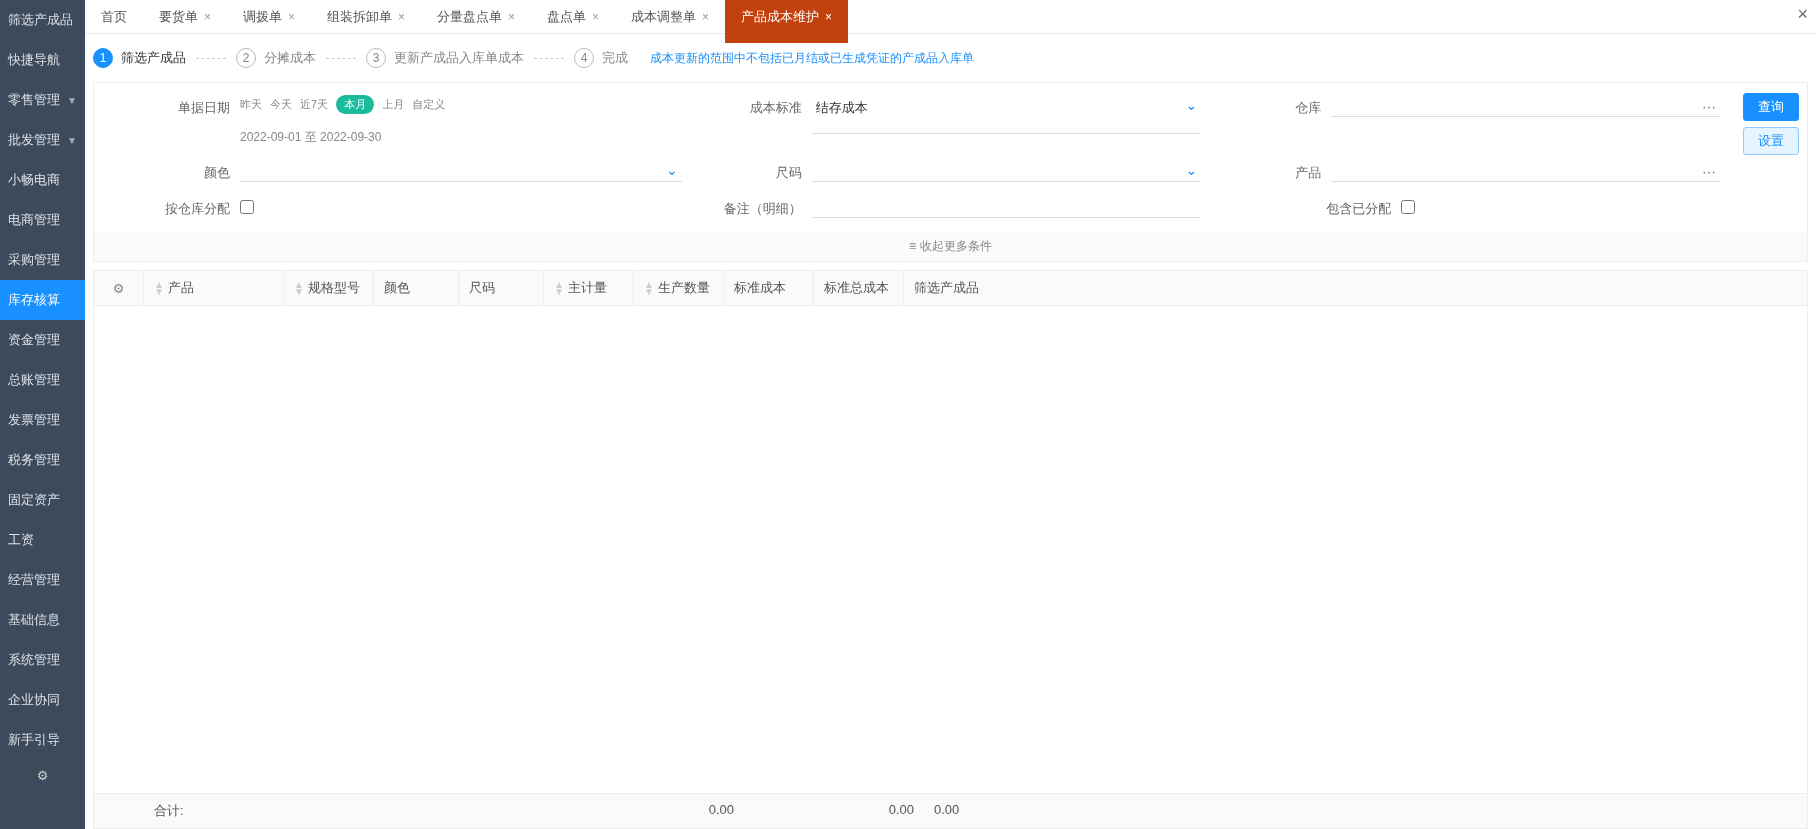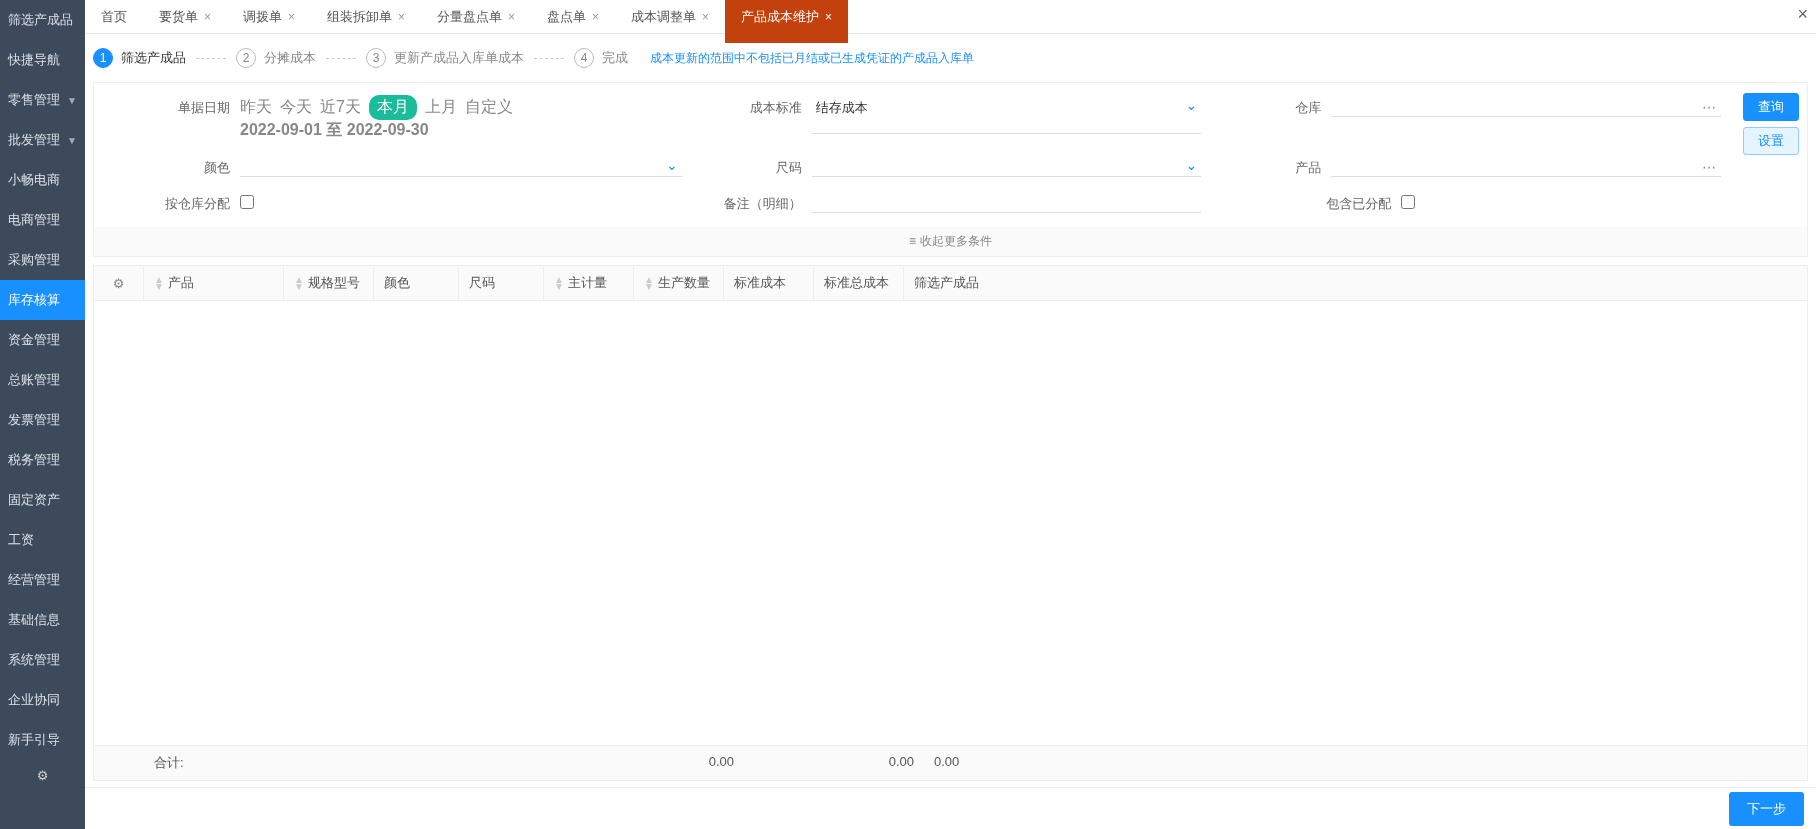--- a/index.html
+++ b/index.html
@@ -34,23 +34,23 @@
     .step-line { width: 30px; height: 1px; border-top: 1px dashed #ccc; }
     .steps-hint { color: #1890ff; font-size: 12px; margin-left: 12px; }
     
     
     .filter-panel { margin: 0 8px; border: 1px solid #eee; padding: 12px 16px 0 16px; position: relative; }
     .filter-row { display: flex; align-items: flex-start; margin-bottom: 14px; }
     .filter-group { display: flex; align-items: flex-start; flex: 1; min-width: 0; }
     .filter-label { width: 130px; text-align: right; color: #666; font-size: 13px; padding-top: 4px; padding-right: 10px; flex-shrink: 0; }
     .filter-control { flex: 1; min-width: 0; }
     .date-ranges { display: flex; gap: 8px; align-items: center; flex-wrap: wrap; }
-    .date-chip { color: #888; font-size: 16px; cursor: pointer; }
+    .date-chip { color: #888; font-size: 11px; cursor: pointer; }
     .date-chip.active { background: #1abc9c; color: #fff; padding: 2px 8px; border-radius: 10px; }
-    .date-under { color: #888; font-size: 16px; margin-top: 0; font-weight: bold; }
+    .date-under { color: #888; font-size: 12px; margin-top: 15px; }
     .select-input { border: none; border-bottom: 1px solid #ddd; padding: 4px 24px 16px 4px; width: 100%; position: relative; font-size: 13px; color: #333; min-height: 22px; }
     .select-wrap { position: relative; }
     .select-caret { position: absolute; right: 4px; top: 2px; color: #1890ff; font-size: 14px; pointer-events: none; }
     .select-dots { position: absolute; right: 4px; top: 4px; color: #888; font-size: 14px; letter-spacing: 1px; cursor: pointer; }
     .checkbox-wrap { display: flex; align-items: center; gap: 6px; padding-top: 4px; }
     .checkbox-wrap input { width: 14px; height: 14px; }
     .action-btns { position: absolute; right: 8px; top: 10px; display: flex; flex-direction: column; gap: 6px; }
     .btn { border: 1px solid #91caff; background: #e6f4ff; color: #1890ff; padding: 4px 14px; border-radius: 3px; cursor: pointer; font-size: 13px; text-align: center; }
     .btn.primary { background: #1890ff; color: #fff; border-color: #1890ff; }
     .collapse-bar { text-align: center; padding: 6px 0; color: #888; font-size: 12px; cursor: pointer; background: #fafafa; margin: 0 -16px; }
@@ -328,17 +328,14 @@
         <div class="tf-cell" style="width:85px"></div>
         <div class="tf-cell" style="width:85px"></div>
         <div class="tf-cell" style="width:90px"></div>
         <div class="tf-cell" style="width:90px;text-align:right">0.00</div>
         <div class="tf-cell" style="width:90px"></div>
         <div class="tf-cell" style="width:90px;text-align:right">0.00</div>
         <div class="tf-cell" style="width:90px;text-align:left;padding-left:20px">0.00</div>
       </div>
     </div>
 
-    <div class="bottom-bar">
-      <button class="btn-next">下一步</button>
-    </div>
   </div>
 </div>
 
 </body></html>

